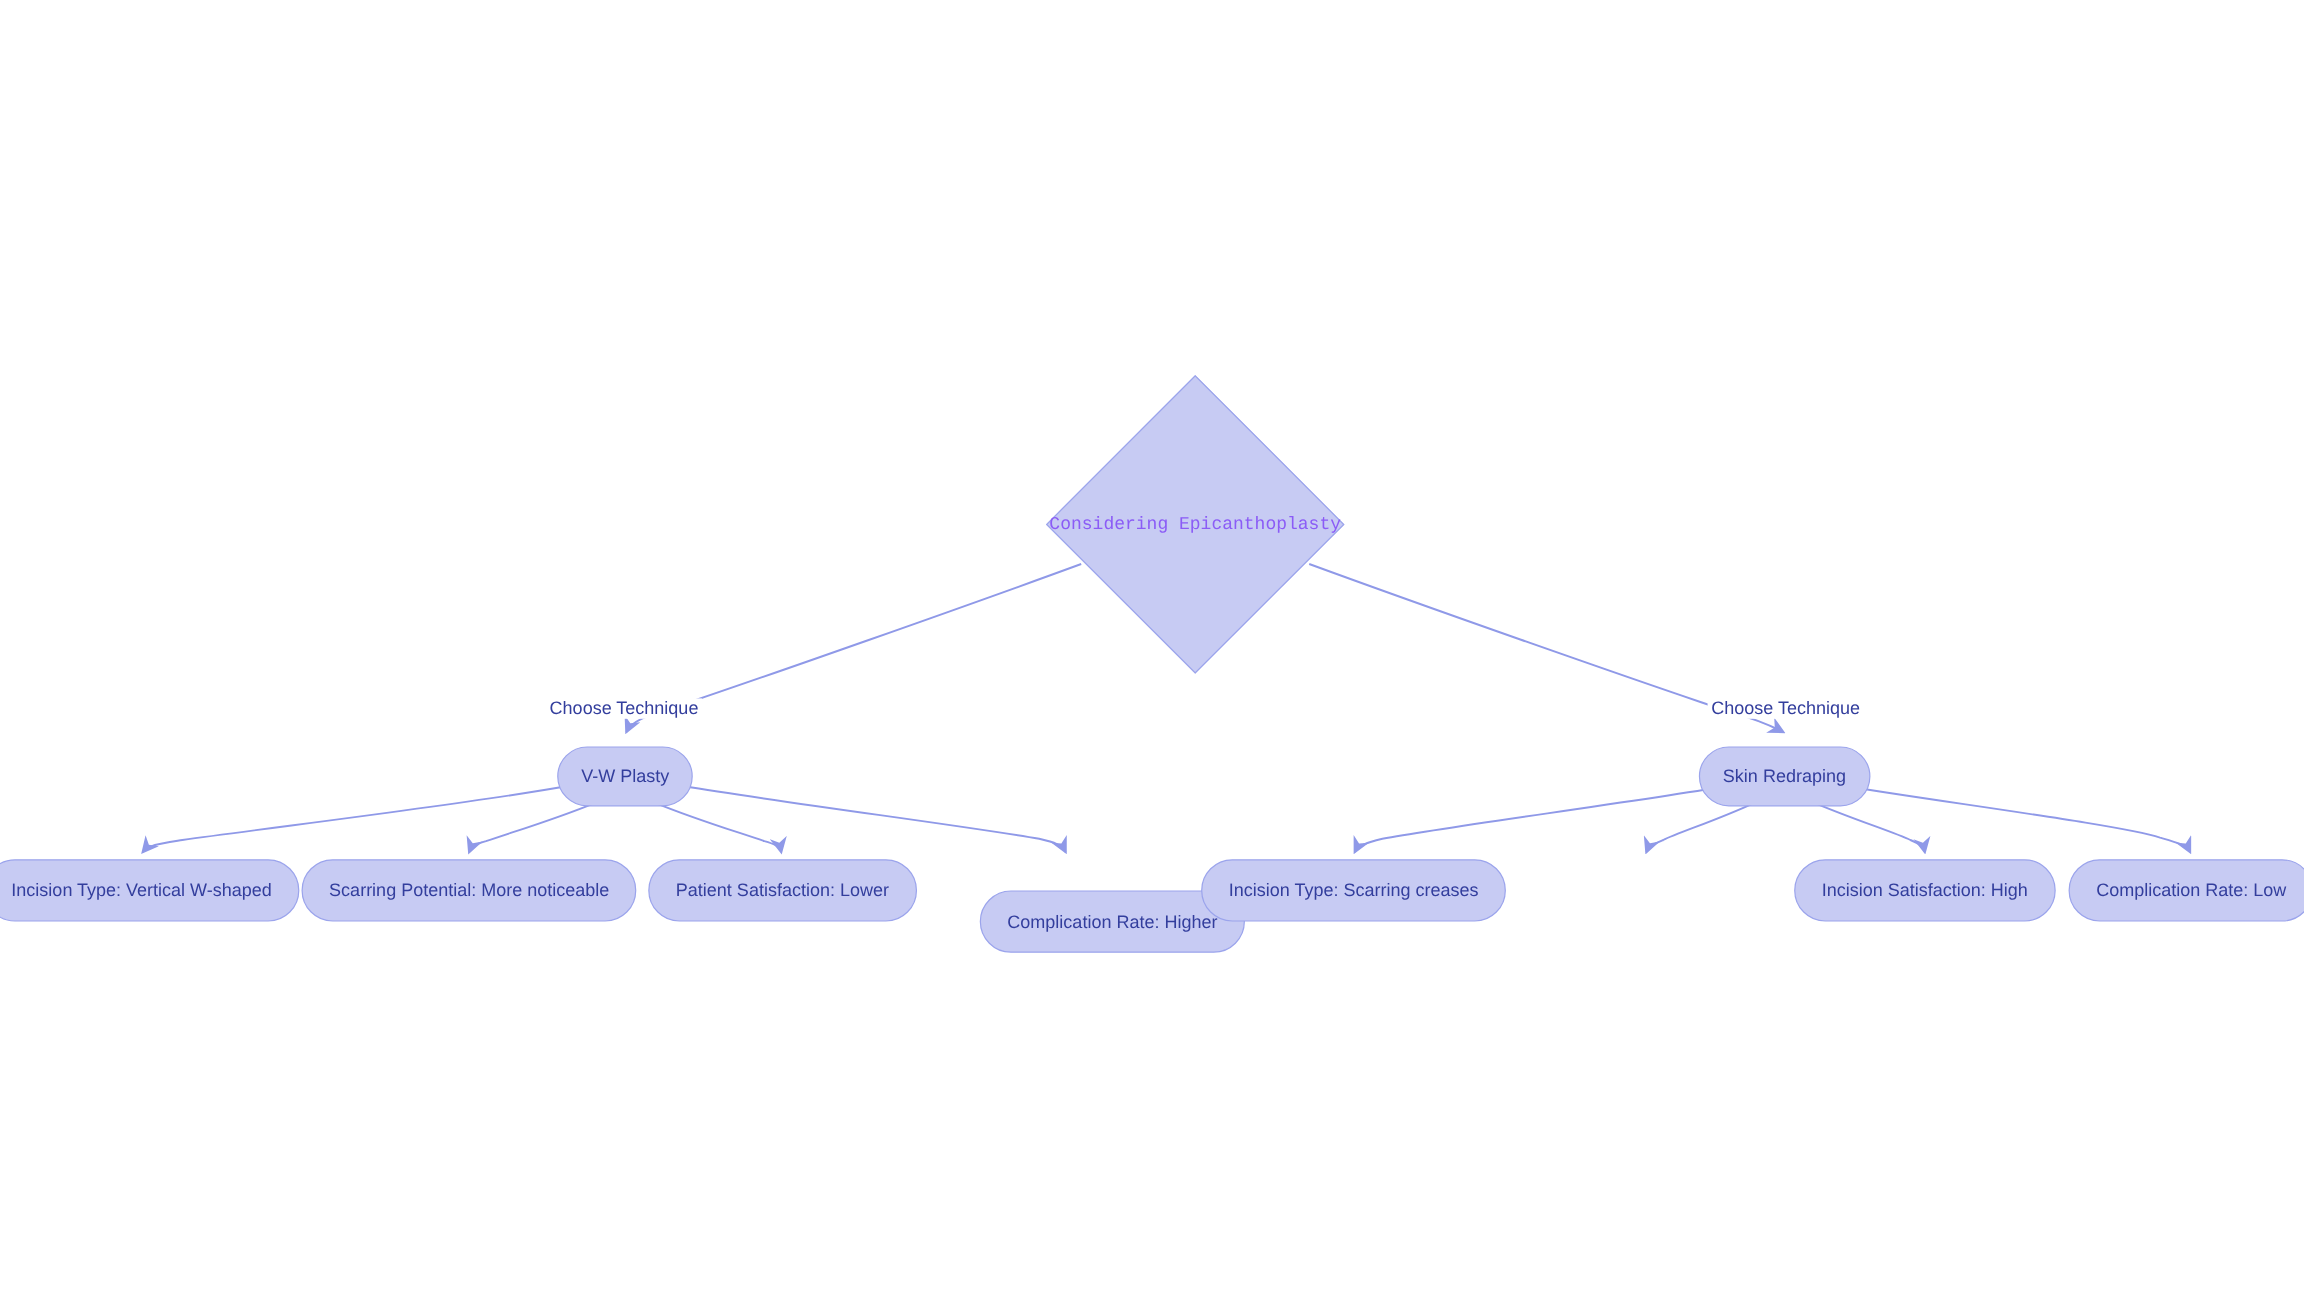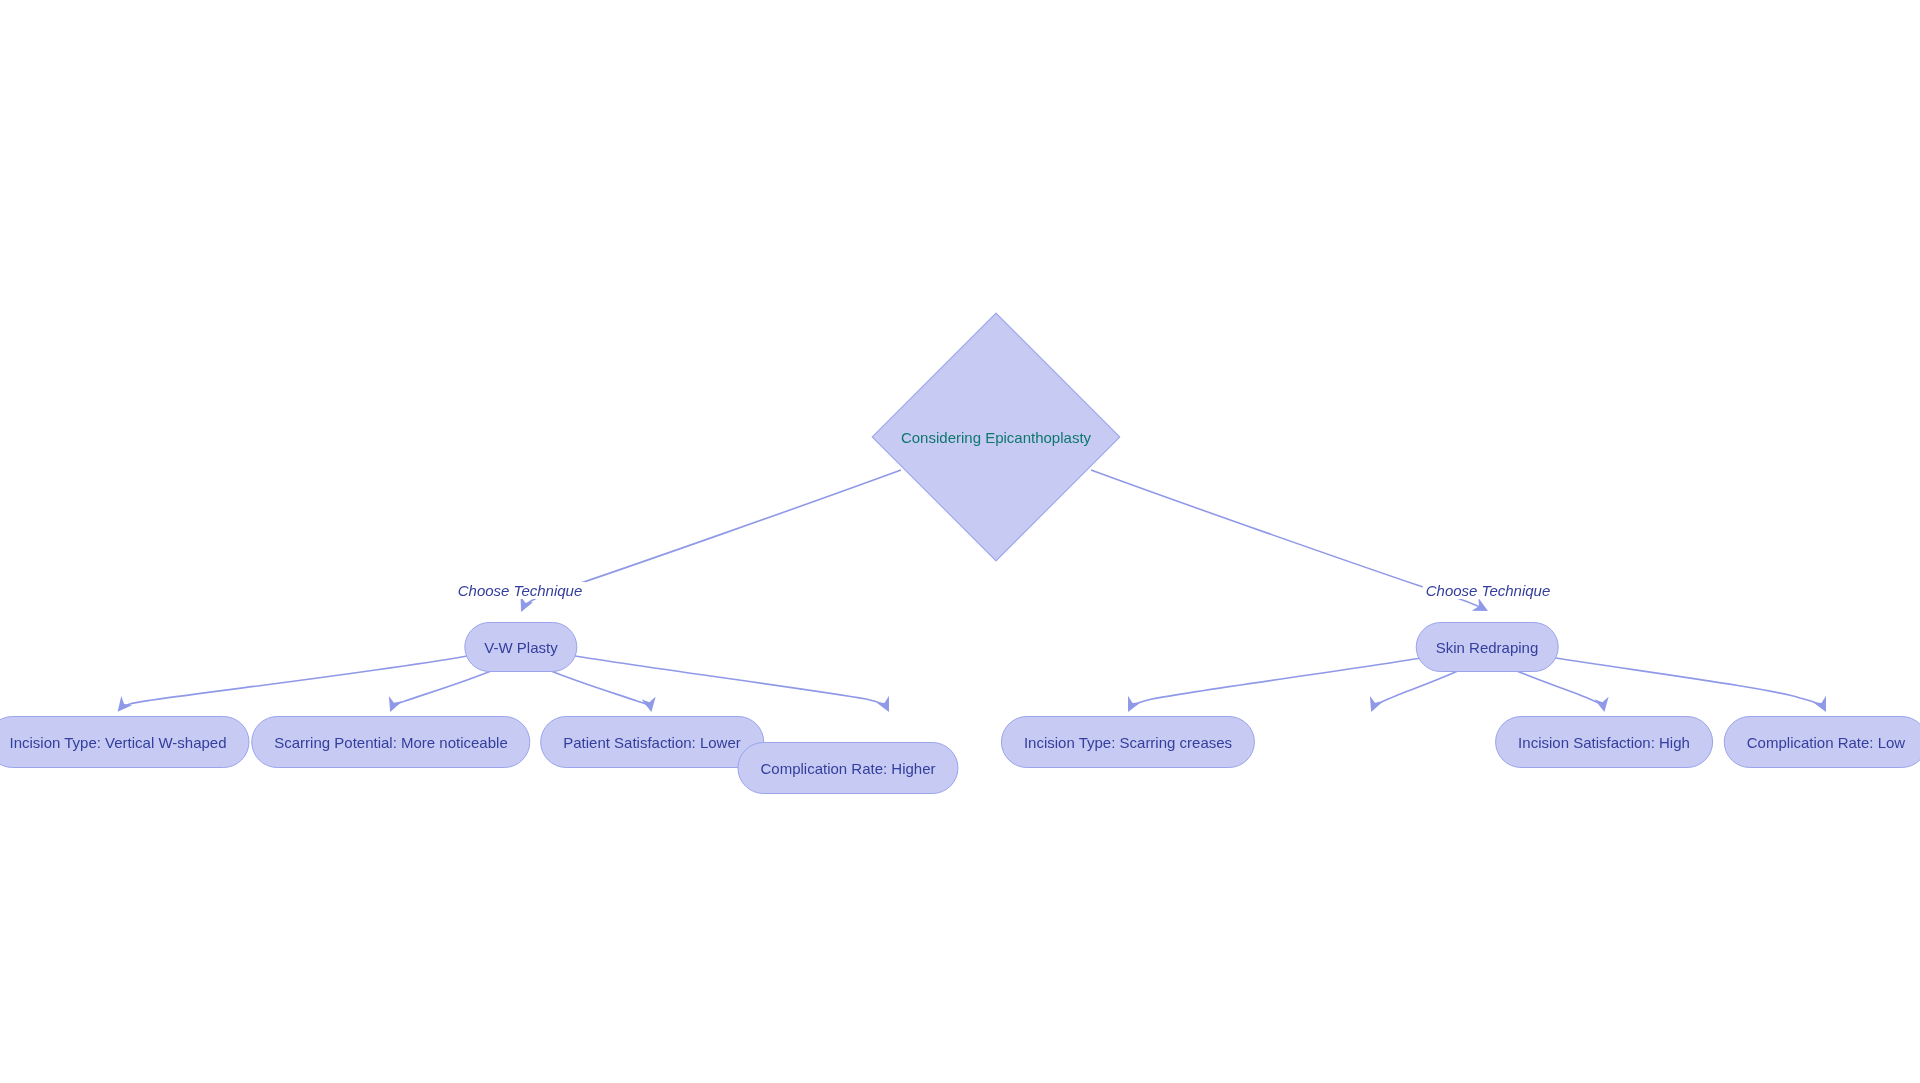--- a/index.html
+++ b/index.html
@@ -36,23 +36,24 @@
     background: #c7cbf3;
     border: 1.5px solid #9ba4ec;
     transform: rotate(45deg);
     box-sizing: border-box;
   }
   .diamond-label {
     position: absolute;
     left: 996px;
     top: 429px;
     transform: translateX(-50%);
-    color: #0f766e;
+    color: #8b5cf6;
     font-size: 15px;
     white-space: nowrap;
+    font-family: Liberation Mono, monospace;
   }
   .pill {
     position: absolute;
     height: 52px;
     padding: 0 22px;
     background: #c7cbf3;
     border: 1.5px solid #9ba4ec;
     border-radius: 27px;
     box-sizing: border-box;
     display: inline-flex;
@@ -74,21 +75,20 @@
   }
   .edge-label {
     position: absolute;
     top: 582px;
     transform: translateX(-50%);
     color: #333e9d;
     font-size: 15px;
     white-space: nowrap;
     background: #ffffff;
     padding: 0 3px;
-    font-style: italic;
   }
 </style>
 </head>
 <body>
 
 <div class="canvas">
 
   <svg class="edges-svg" viewBox="0 0 1920 1083" xmlns="http://www.w3.org/2000/svg">
     <defs>
       <marker id="arrow" viewBox="0 0 10 10" refX="8.5" refY="5" markerWidth="9" markerHeight="9" orient="auto-start-reverse">
@@ -115,19 +115,19 @@
 
   <div class="edge-label" style="left: 520px;">Choose Technique</div>
   <div class="edge-label" style="left: 1488px;">Choose Technique</div>
 
   <div class="pill branch" style="left: 521px;">V-W Plasty</div>
   <div class="pill branch" style="left: 1487px;">Skin Redraping</div>
 
   <div class="pill leaf" style="left: 118px;">Incision Type: Vertical W-shaped</div>
   <div class="pill leaf" style="left: 391px; text-align: center;">Scarring Potential: More noticeable</div>
   <div class="pill leaf" style="left: 652px;">Patient Satisfaction: Lower</div>
-  <div class="pill leaf" style="left: 848px; margin-top: 26px;">Complication Rate: Higher</div>
+  <div class="pill leaf" style="left: 927px; margin-top: 26px;">Complication Rate: Higher</div>
 
   <div class="pill leaf" style="left: 1128px;">Incision Type: Scarring creases</div>
   <div class="pill leaf" style="left: 1604px;">Incision Satisfaction: High</div>
   <div class="pill leaf" style="left: 1826px;">Complication Rate: Low</div>
 
 </div>
 
 </body></html>

